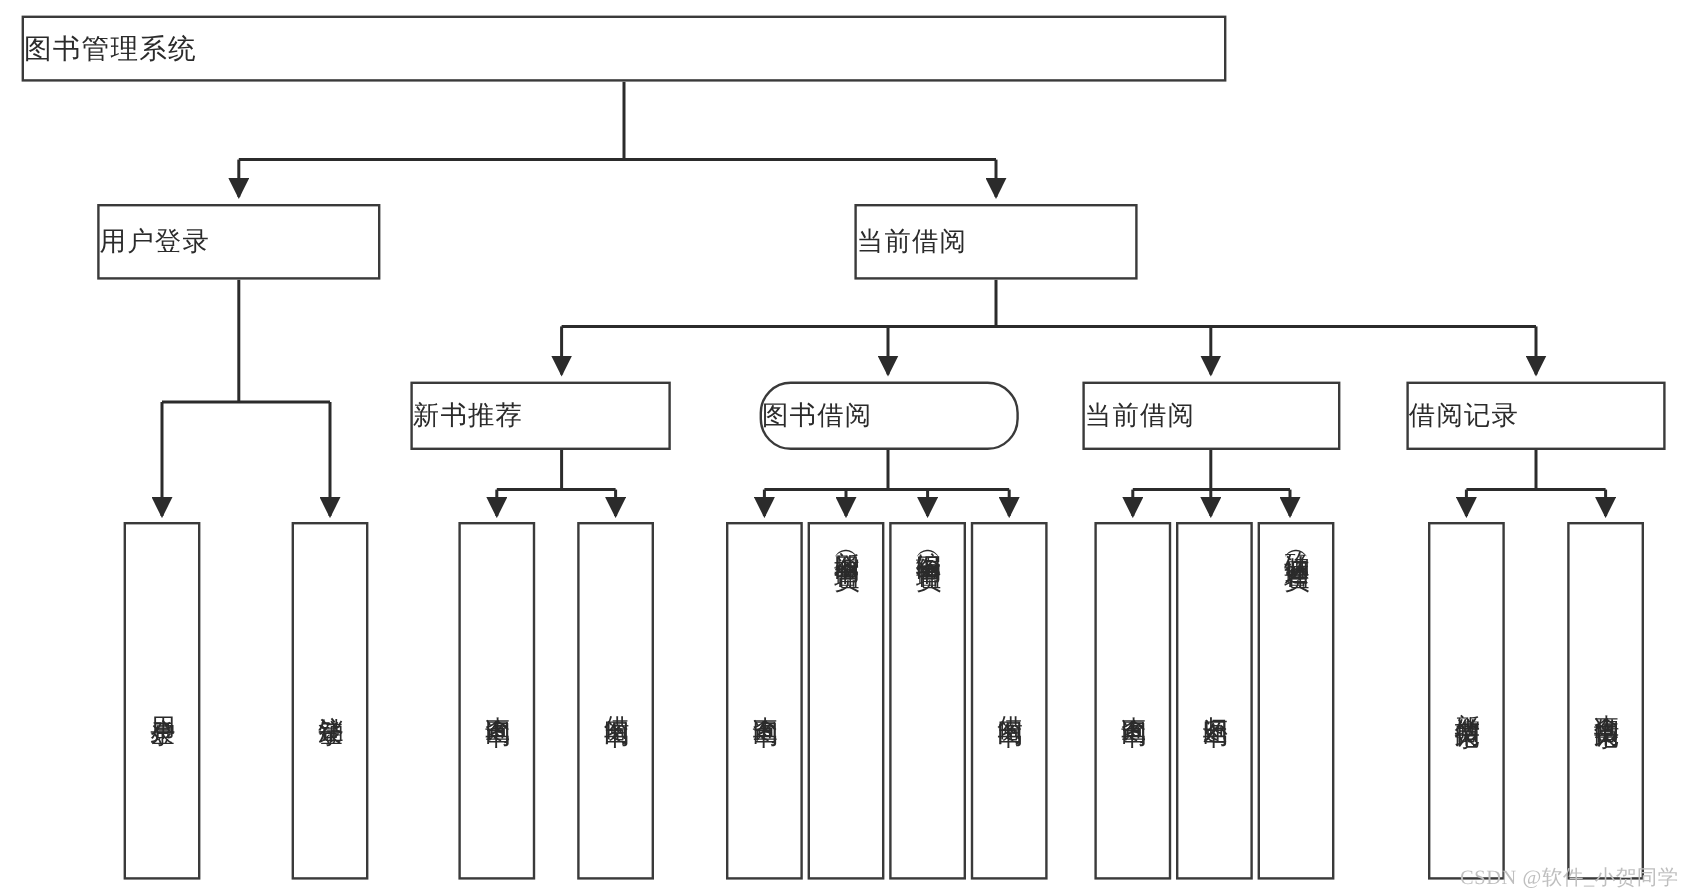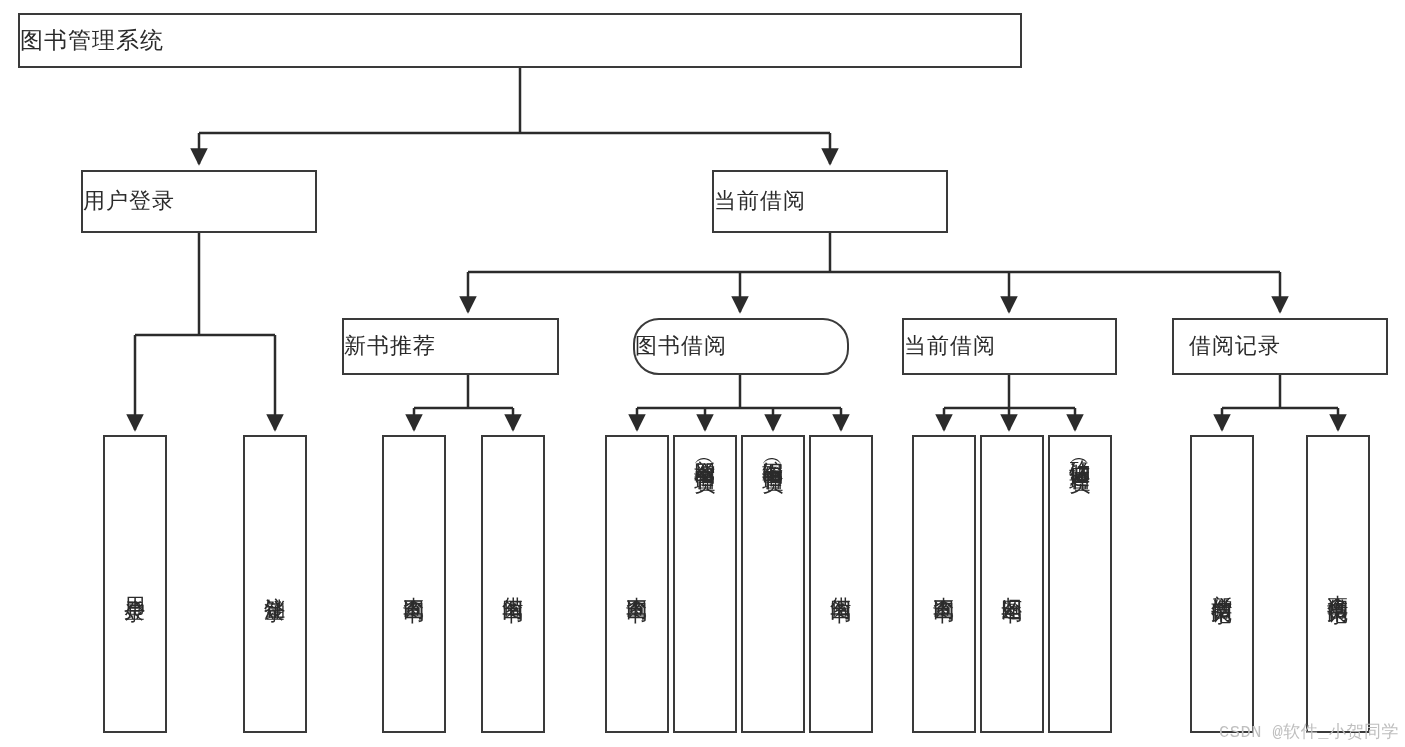--- a/index.html
+++ b/index.html
@@ -71,21 +71,21 @@
     padding-top: 6px;
   }
   #watermark {
     position: absolute;
     right: 6px;
     bottom: 4px;
     font-size: 17px;
     color: #bfbfbf;
     letter-spacing: 0.5px;
     white-space: nowrap;
-    font-family: Liberation Mono, monospace;
+    font-family: Liberation Serif, serif;
   }
 </style>
 </head>
 <body>
 
 <div id="diagram-root">
 
   <svg id="edge-layer" viewBox="0 0 1405 747" width="1405" height="747" xmlns="http://www.w3.org/2000/svg">
     <defs>
       <marker id="arrow" viewBox="0 0 10 10" refX="9" refY="5" markerWidth="7" markerHeight="7" orient="auto-start-reverse">
@@ -149,21 +149,21 @@
 
   <div class="node horiz" style="left:342px; top:318px; width:217px; height:57px;">
     <span>新书推荐</span>
   </div>
   <div class="node horiz" style="left:633px; top:318px; width:216px; height:57px;border-radius:26px;">
     <span>图书借阅</span>
   </div>
   <div class="node horiz" style="left:902px; top:318px; width:215px; height:57px;">
     <span>当前借阅</span>
   </div>
-  <div class="node horiz" style="left:1172px; top:318px; width:216px; height:57px;padding-left:15px;">
+  <div class="node horiz" style="left:1172px; top:318px; width:216px; height:57px;">
     <span>借阅记录</span>
   </div>
 
   <div class="node leaf" style="left:103px; top:435px; width:64px; height:298px;">
     <div class="leaf-inner">
         <span class="leaf-text">用户登录</span>
       </div>
   </div>
   <div class="node leaf" style="left:243px; top:435px; width:64px; height:298px;">
     <div class="leaf-inner">

